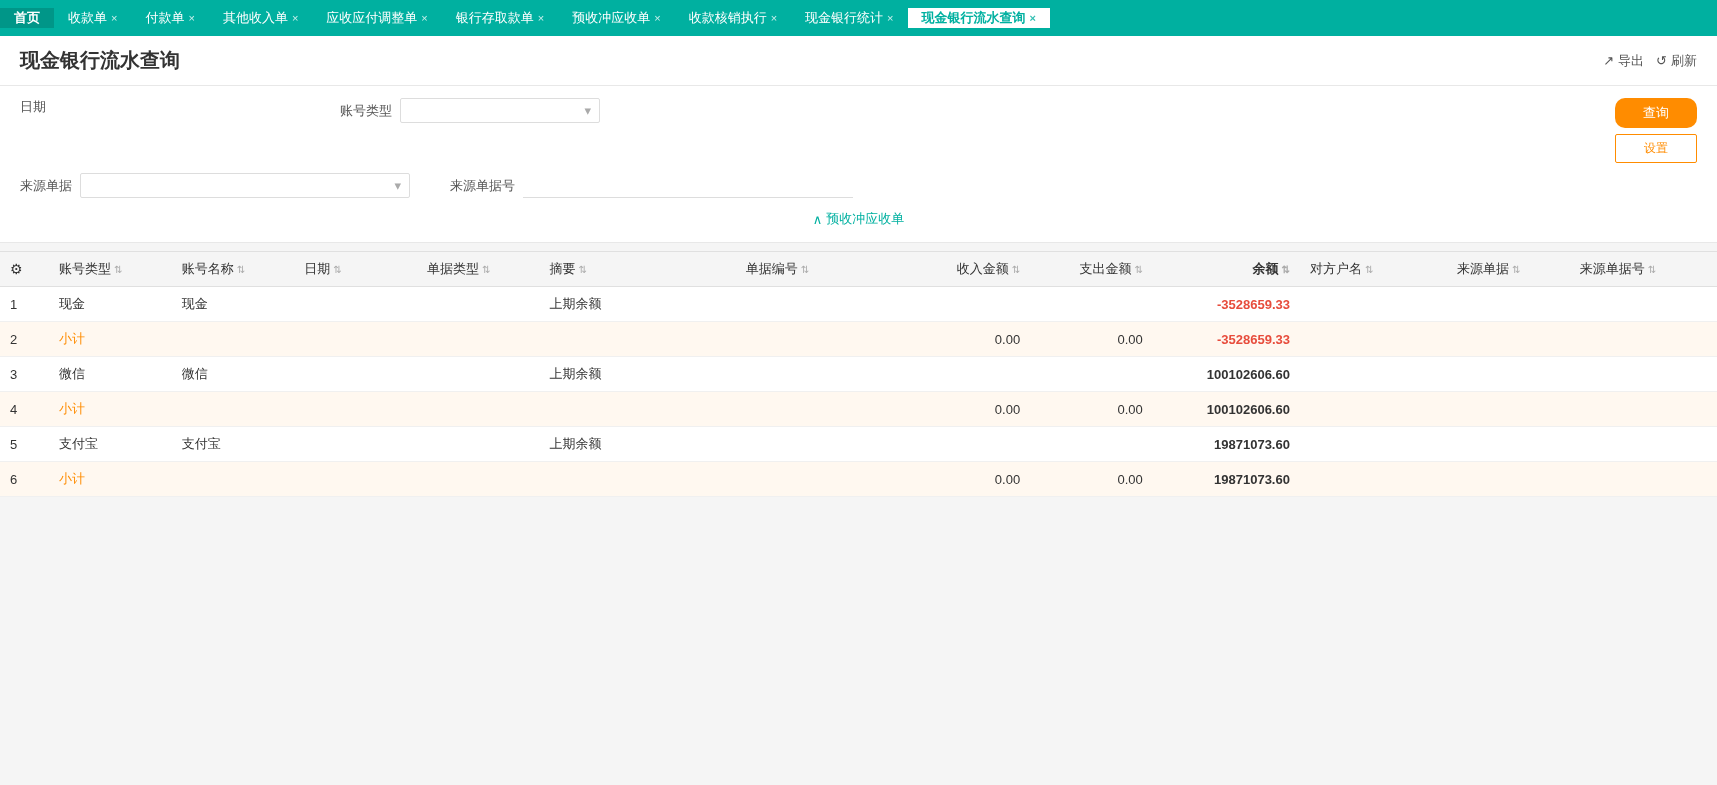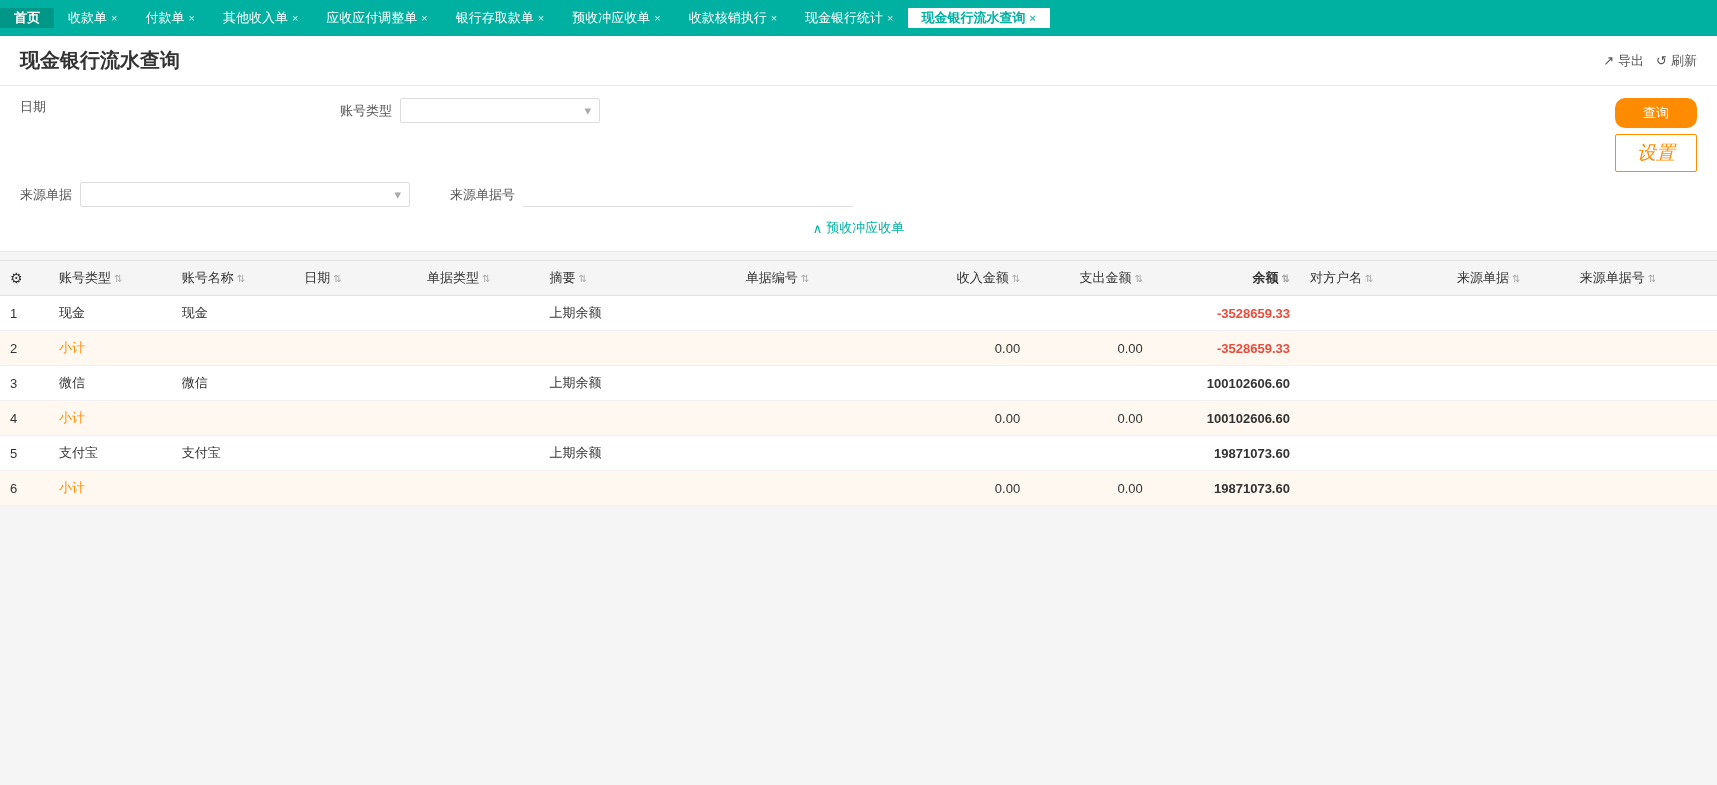--- a/index.html
+++ b/index.html
@@ -134,22 +134,21 @@
       cursor: pointer;
       font-size: 13px;
     }
     .btn-settings {
       background: #fff;
       color: #ff8c00;
       border: 1px solid #ff8c00;
       padding: 5px 18px;
       border-radius: 2px;
       cursor: pointer;
-      font-size: 19px;
-      font-style: italic;
+      font-size: 12px;
     }
     .collapse-bar {
       text-align: center;
       color: #00b0a0;
       cursor: pointer;
       padding: 4px 0 2px;
       font-size: 12px;
       display: flex;
       align-items: center;
       justify-content: center;

